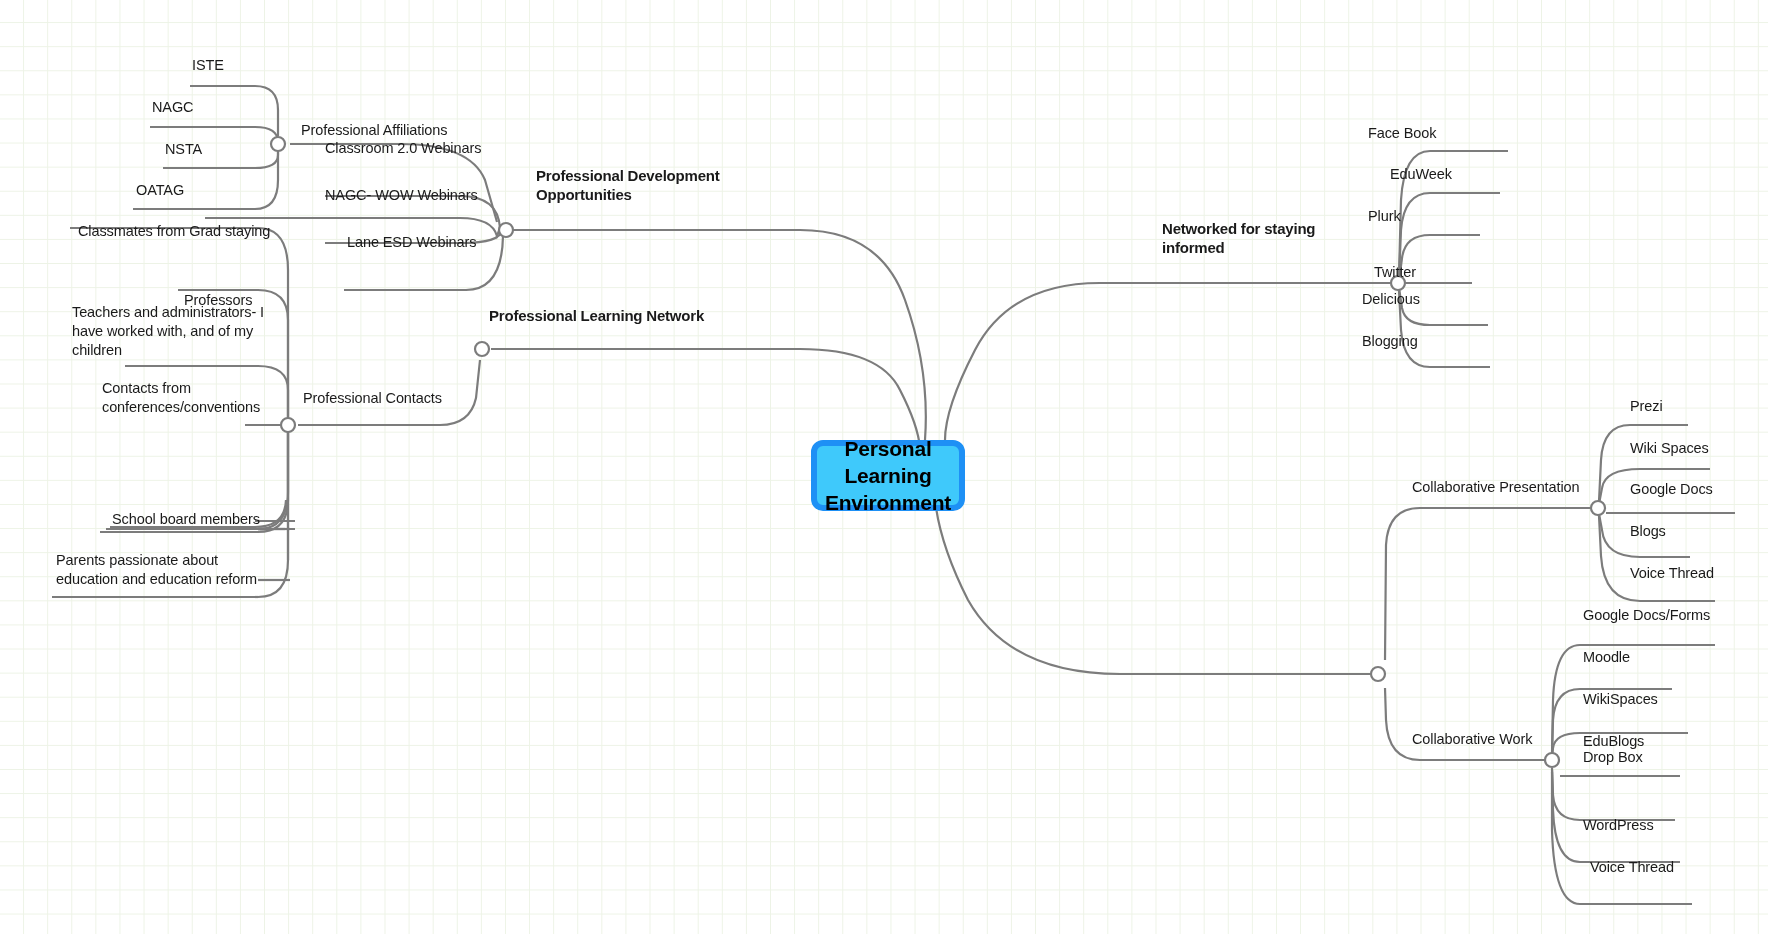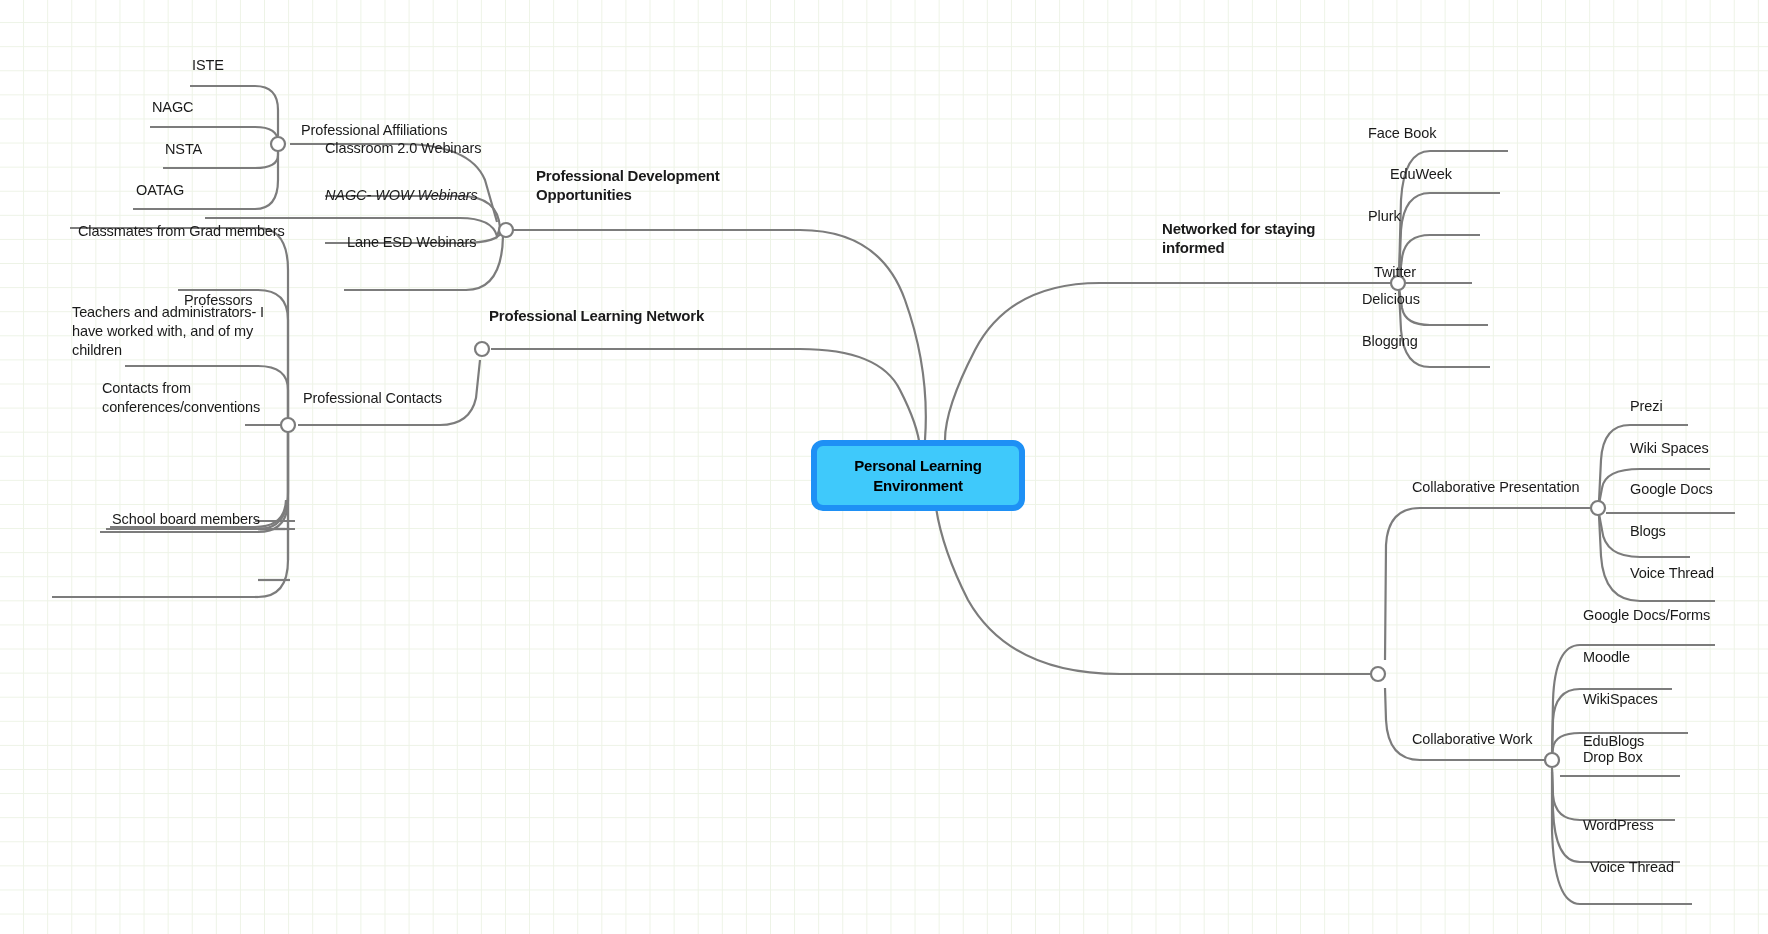--- a/index.html
+++ b/index.html
@@ -40,33 +40,33 @@
     font-size: 15px;
     font-weight: bold;
     line-height: 1.28;
     letter-spacing: -0.2px;
   }
   .lbl-left  { text-align: left; }
   #center-node {
     position: absolute;
     left: 811px;
     top: 440px;
-    width: 214px;
+    width: 154px;
     height: 71px;
     box-sizing: border-box;
     background: #3fc9fb;
     border: 6px solid #1e90f5;
     border-radius: 12px;
     display: flex;
     align-items: center;
     justify-content: center;
     text-align: center;
     color: #000000;
     font-family: "Liberation Sans", sans-serif;
-    font-size: 15px;
+    font-size: 21px;
     font-weight: bold;
     line-height: 1.3;
     letter-spacing: -0.2px;
   }
 </style>
 </head>
 <body>
 
 <div id="canvas">
 
@@ -161,34 +161,36 @@
 Environment</div>
 
   <div class="node-label lbl-left" style="left:192px; top:56px;">ISTE</div>
   <div class="node-label lbl-left" style="left:152px; top:98px;">NAGC</div>
   <div class="node-label lbl-left" style="left:165px; top:140px;">NSTA</div>
   <div class="node-label lbl-left" style="left:136px; top:181px;">OATAG</div>
 
   <div class="node-label lbl-left" style="left:301px; top:121px;">Professional Affiliations</div>
 
   <div class="node-label lbl-left" style="left:325px; top:139px;text-align:center;">Classroom 2.0 Webinars</div>
-  <div class="node-label lbl-left" style="left:325px; top:186px;font-style:italic;">NAGC- WOW Webinars</div>
+  <div class="node-label lbl-left" style="left:325px; top:186px;">NAGC- WOW Webinars</div>
   <div class="node-label lbl-left" style="left:347px; top:233px;">Lane ESD Webinars</div>
 
   <div class="node-label main-label lbl-left" style="left:536px; top:166px;">Professional Development
 Opportunities</div>
 
-  <div class="node-label lbl-left" style="left:78px;  top:222px;">Classmates from Grad members</div>
+  <div class="node-label lbl-left" style="left:78px;  top:222px;">Classmates from Grad staying</div>
   <div class="node-label lbl-left" style="left:184px; top:251px;margin-top:40px;">Professors</div>
   <div class="node-label lbl-left" style="left:72px;  top:303px;">Teachers and administrators- I
 have worked with, and of my
 children</div>
   <div class="node-label lbl-left" style="left:102px; top:379px;">Contacts from
 conferences/conventions</div>
   <div class="node-label lbl-left" style="left:112px; top:510px;">School board members</div>
+  <div class="node-label lbl-left" style="left:56px;  top:551px;">Parents passionate about
+education and education reform</div>
 
   <div class="node-label lbl-left" style="left:303px; top:389px;">Professional Contacts</div>
 
   <div class="node-label main-label lbl-left" style="left:489px; top:306px;">Professional Learning Network</div>
 
   <div class="node-label lbl-left" style="left:1368px; top:124px;">Face Book</div>
   <div class="node-label lbl-left" style="left:1390px; top:165px;">EduWeek</div>
   <div class="node-label lbl-left" style="left:1368px; top:207px;">Plurk</div>
   <div class="node-label lbl-left" style="left:1374px; top:263px;">Twitter</div>
   <div class="node-label lbl-left" style="left:1362px; top:290px;">Delicious</div>

